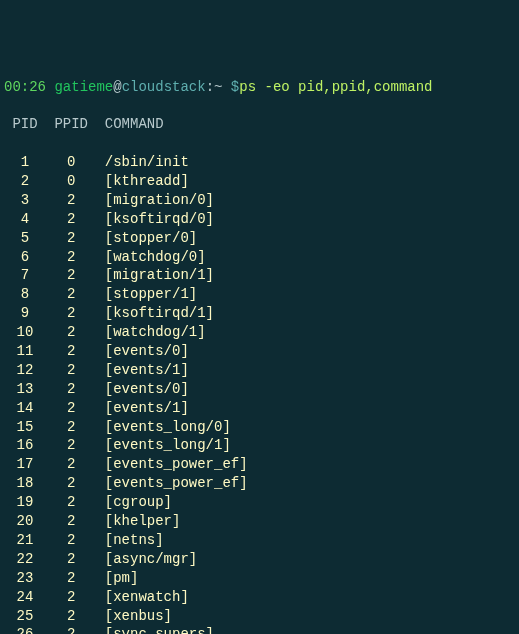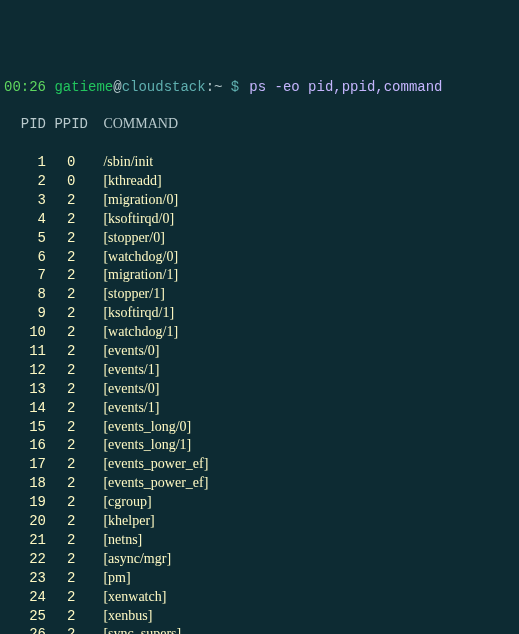--- a/index.html
+++ b/index.html
@@ -35,43 +35,41 @@
     .host {
       color: #5fafaf;
     }
     .path {
       color: #b8c9cc;
     }
     .dollar {
       color: #5fafaf;
     }
     .command {
-      color: #c4b5fd;
-      margin-left: 10px;
+      color: #bef264;
     }
     .header {
       color: #b8c9cc;
     }
     .row {
       color: #fef9c3;
     }
     .pid-col {
       display: inline-block;
       width: 5ch;
-      text-align: right;
+      text-align: center;
     }
     .ppid-col {
       display: inline-block;
       width: 6ch;
       text-align: center;
     }
     .cmd-col {
       display: inline-block;
       padding-left: 1ch;
-      font-family: Liberation Serif, serif;
     }
     #rows-container {
       display: block;
     }
   </style>
 </head>
 <body>
 
 
 

